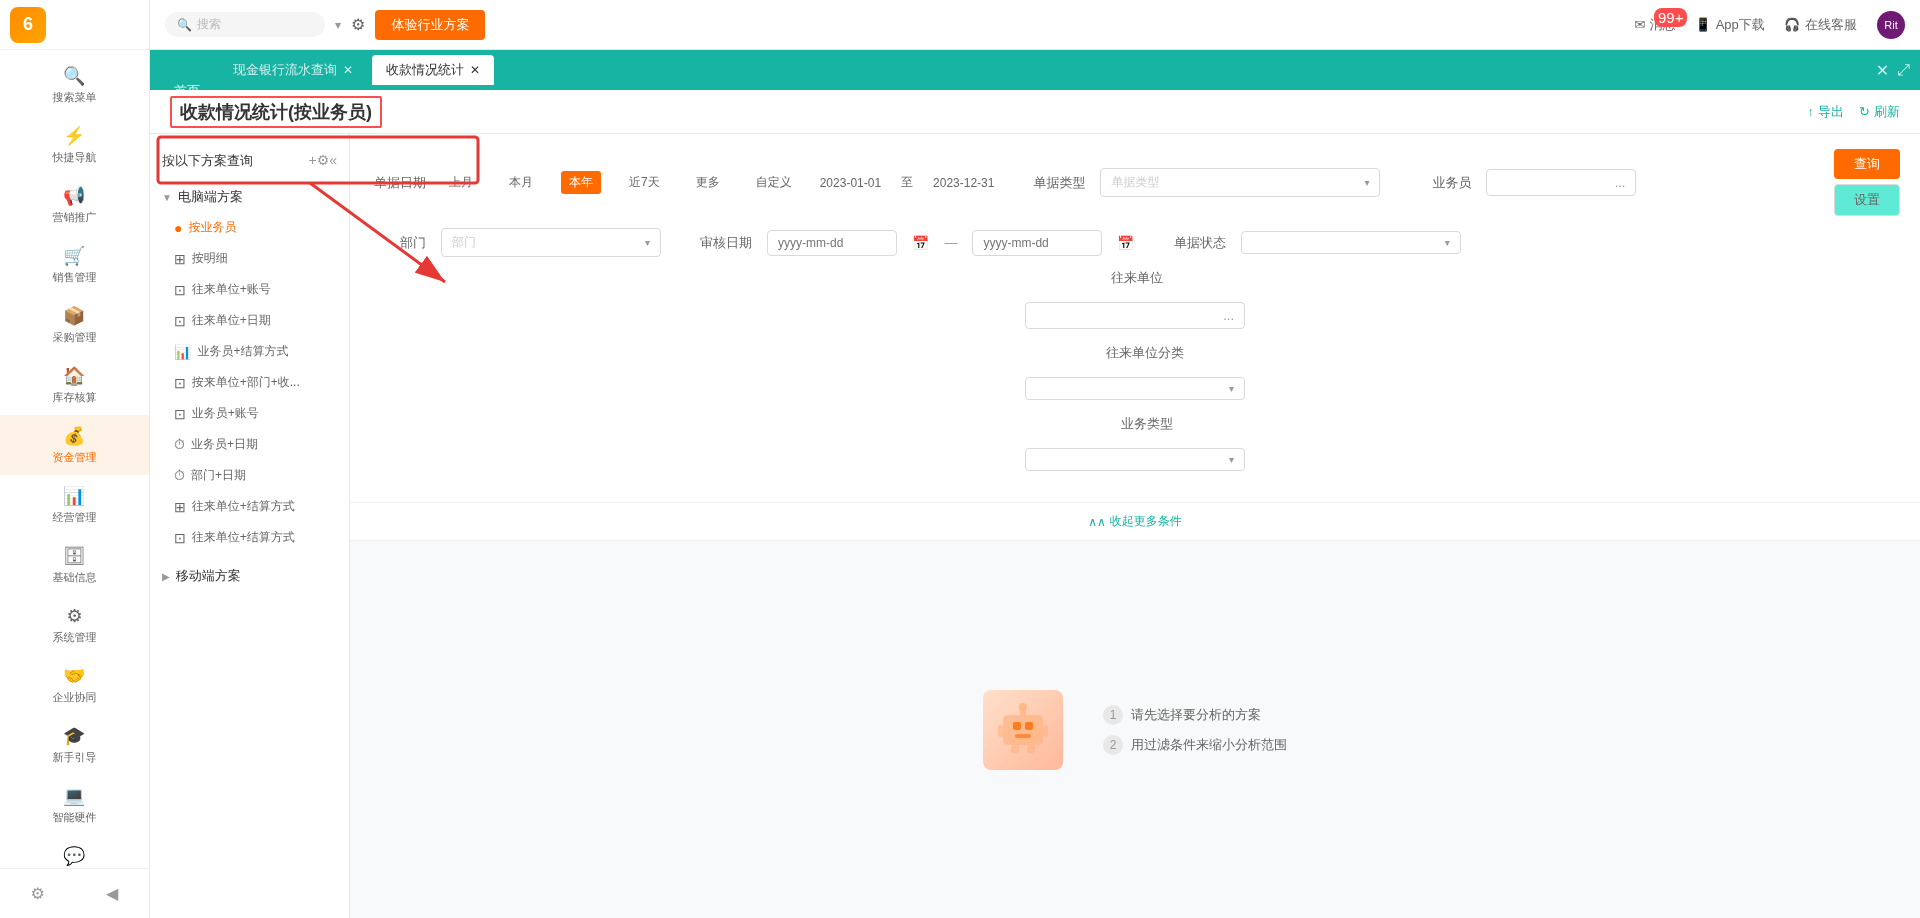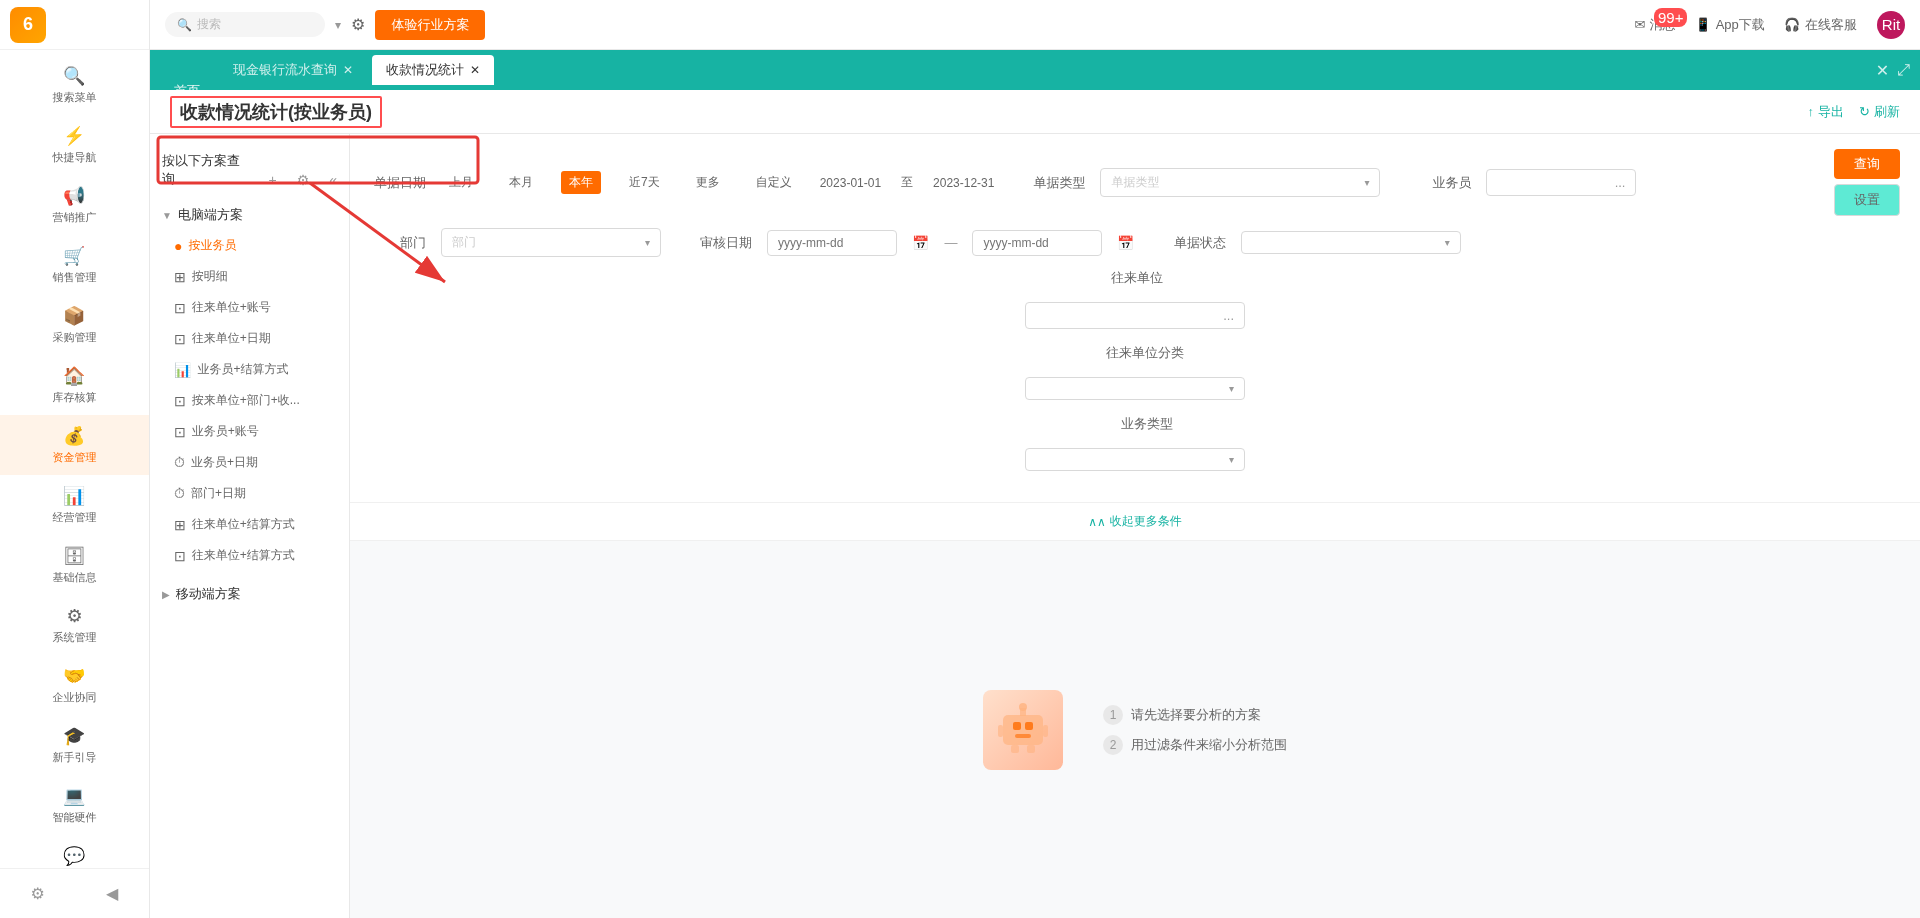--- a/index.html
+++ b/index.html
@@ -47,21 +47,21 @@
     .page-header { height: 44px; background: #fff; display: flex; align-items: center; padding: 0 20px; border-bottom: 1px solid #e8e8e8; }
     .page-title { font-size: 18px; font-weight: bold; color: #333; border: 2px solid #ff4d4f; padding: 2px 8px; border-radius: 2px; }
     .page-header-right { margin-left: auto; display: flex; gap: 15px; }
     .export-btn, .refresh-btn { display: flex; align-items: center; gap: 4px; color: #17b3a3; cursor: pointer; font-size: 13px; }
 
     
     .content-area { flex: 1; display: flex; overflow: hidden; }
 
     
     .left-panel { width: 200px; background: #fff; border-right: 1px solid #e8e8e8; overflow-y: auto; flex-shrink: 0; padding: 10px 0; }
-    .panel-header { display: flex; align-items: flex-end; padding: 8px 12px; font-size: 13px; color: #333; gap: 20px; }
+    .panel-header { display: flex; align-items: flex-start; padding: 8px 12px; font-size: 13px; color: #333; gap: 0; }
     .panel-header-label { font-weight: 500; flex: 1; }
     .panel-icon { font-size: 14px; color: #999; cursor: pointer; }
     .panel-section { padding: 4px 0; }
     .section-title { display: flex; align-items: center; gap: 6px; padding: 6px 12px; font-size: 13px; color: #333; cursor: pointer; }
     .section-arrow { font-size: 10px; color: #999; }
     .menu-item { display: flex; align-items: center; gap: 6px; padding: 7px 12px 7px 24px; font-size: 12px; color: #666; cursor: pointer; }
     .menu-item.active { color: #ff6b00; }
     .menu-item-icon { font-size: 14px; color: inherit; }
 
     
@@ -194,21 +194,21 @@
         <span class="badge">99+</span>
       </div>
       <div class="topbar-right-item">
         <span>📱</span>
         <span>App下载</span>
       </div>
       <div class="topbar-right-item">
         <span>🎧</span>
         <span>在线客服</span>
       </div>
-      <div class="topbar-right-item" style="width:28px;height:28px;background:#be185d;border-radius:50%;color:white;display:flex;align-items:center;justify-content:center;font-size:15px;">
+      <div class="topbar-right-item" style="width:28px;height:28px;background:#701a75;border-radius:50%;color:white;display:flex;align-items:center;justify-content:center;font-size:11px;">
         <span>Rit</span>
       </div>
     </div>
   </div>
 
   <div class="tabbar">
     <div class="tab-home">首页</div>
     <div class="tab">
       <span>现金银行流水查询</span>
       <span class="tab-close">✕</span>

